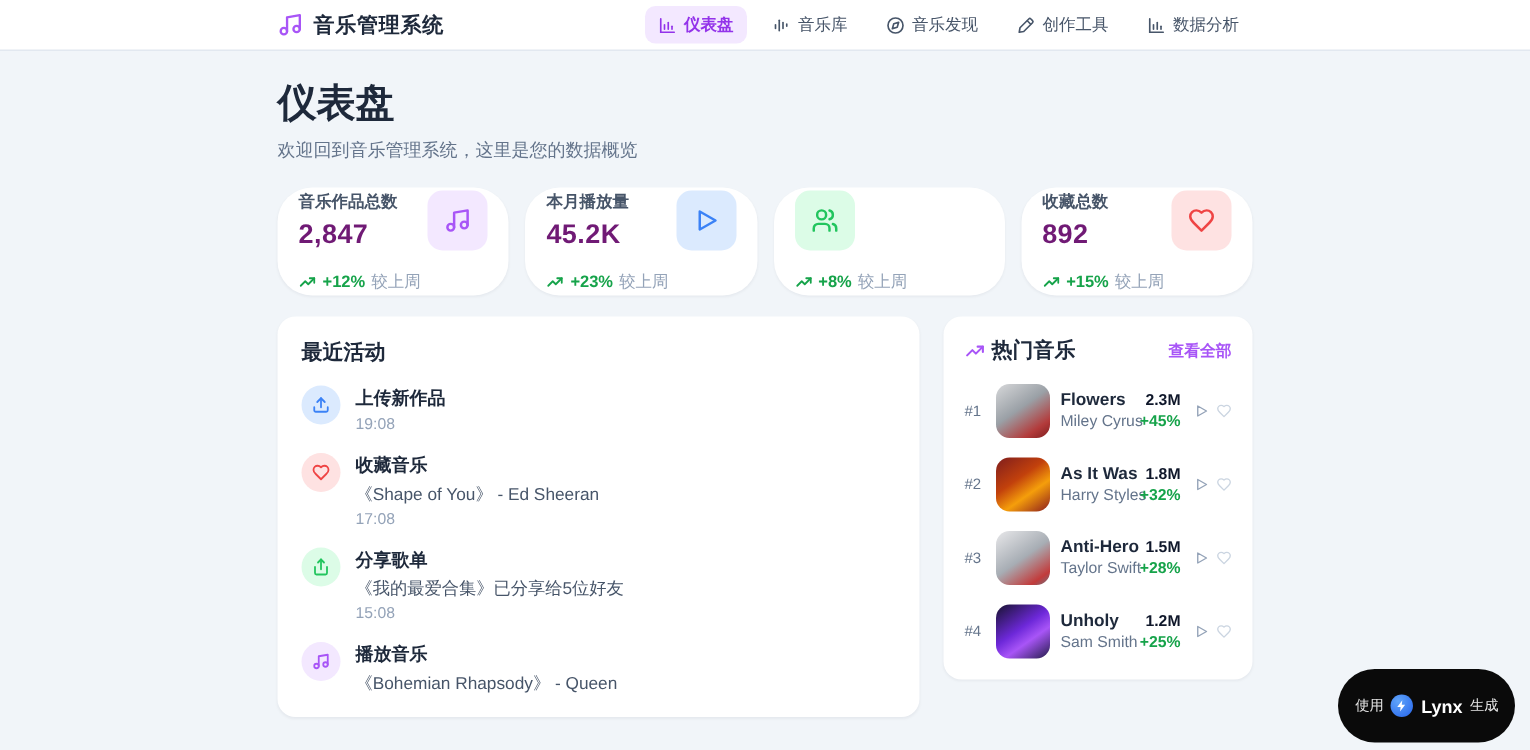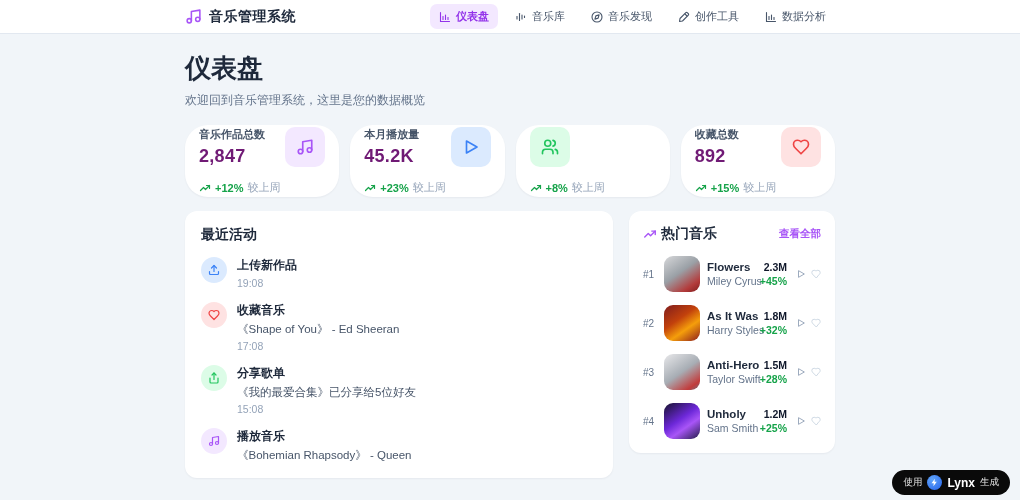--- a/index.html
+++ b/index.html
@@ -102,21 +102,21 @@
   .song-plays { font-size: 10.5px; font-weight: 700; color: #0f172a; }
   .song-change { font-size: 10.5px; font-weight: 700; color: #16a34a; margin-top: 2px; }
   .song-btns { display: flex; align-items: center; gap: 5px; flex: none; margin-left: 2px; }
   .mini-btn { cursor: pointer; display: flex; align-items: center; justify-content: center; }
 
   
   .lynx-badge {
     position: fixed; right: 10px; bottom: 5px;
     background: #0a0a0a; color: #fff; border-radius: 999px;
     display: flex; align-items: center; gap: 5px;
-    padding: 5px 11px; cursor: pointer;
+    padding: 17px 11px; cursor: pointer;
   }
   .lynx-pre, .lynx-suf { font-size: 9.5px; color: #e5e5e5; }
   .lynx-name { font-size: 12px; font-weight: 800; }
   .lynx-logo {
     width: 15px; height: 15px; border-radius: 50%;
     background: radial-gradient(circle at 35% 30%, #60a5fa, #2563eb);
     display: flex; align-items: center; justify-content: center;
   }
 </style>
 </head>

